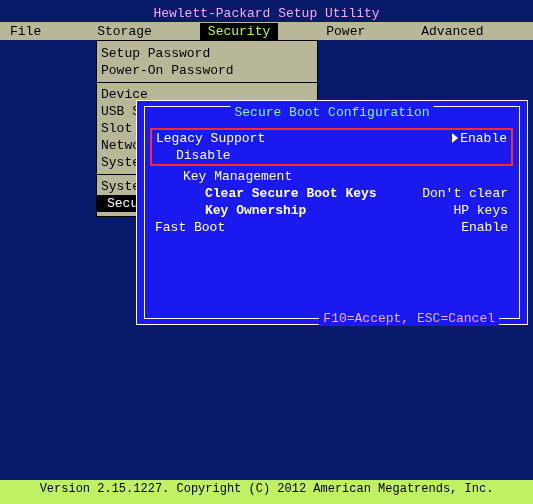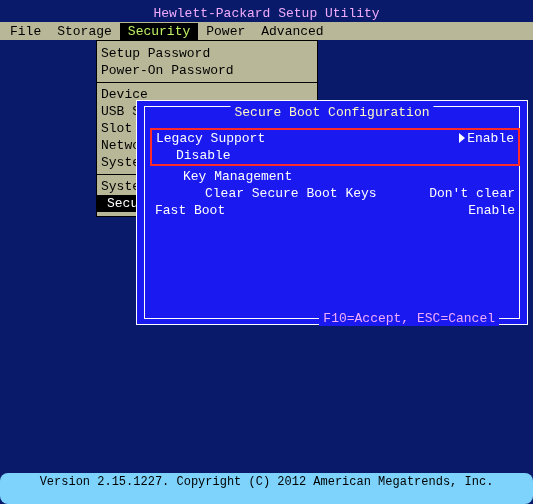--- a/index.html
+++ b/index.html
@@ -33,20 +33,21 @@
     position: absolute;
     top: 22px;
     left: 0;
     right: 0;
     height: 18px;
     background: #b8b898;
     color: #000;
     display: flex;
     align-items: center;
     padding-left: 2px;
+    gap: 40px;
   }
   .menu-item {
     padding: 1px 8px;
   }
   .menu-item.active {
     background: #000;
     color: #bef264;
   }
   .dropdown {
     position: absolute;
@@ -87,68 +88,67 @@
     top: 5px; left: 7px; right: 7px; bottom: 5px;
     border: 1px solid #fff;
   }
   .popup-title {
     position: absolute;
     top: -2px;
     left: 50%;
     transform: translateX(-50%);
     background: #1a1af0;
     padding: 0 4px;
-    color: #fef9c3;
+    color: #86efac;
     white-space: nowrap;
   }
   .popup-footer {
     position: absolute;
     bottom: -8px;
     right: 20px;
     background: #1a1af0;
     padding: 0 4px;
     color: #f0abfc;
     white-space: nowrap;
   }
   .popup-content {
     position: absolute;
     top: 28px;
     left: 14px;
-    right: 8px;
+    right: 15px;
   }
   .row {
     display: flex;
     justify-content: space-between;
     padding: 0 4px;
     height: 17px;
     line-height: 17px;
   }
   .row .label { white-space: pre; }
   .row .value { white-space: pre; margin-left: 20px; }
   .highlight-box {
     border: 2px solid #ff2a2a;
     margin: -1px -1px 2px -1px;
   }
   .highlight-box .row {
     padding: 0 4px;
   }
   .indent { padding-left: 28px; }
-  .indent2 { padding-left: 50px; }
+  .indent2 { padding-left: 50px; font-weight: bold; }
   .bottombar {
     position: absolute;
     bottom: 0;
     left: 0;
     right: 0;
-    height: 31px;
-    background: #7dd3fc;
+    height: 24px;
+    background: #bef264;
     color: #000;
     text-align: center;
     line-height: 18px;
     font-size: 12px;
-    border-radius: 8px;
   }
   .arrow { display:inline-block; width:0; height:0; border-top:5px solid transparent; border-bottom:5px solid transparent; border-left:6px solid #fff; margin-right:2px; vertical-align: -1px;}
 </style>
 </head>
 <body>
 
 <div class="screen">
   <div class="title">Hewlett-Packard Setup Utility</div>
 
   <div class="menubar">
@@ -190,20 +190,24 @@
       </div>
       <div class="row">
         <span class="label indent">Key Management</span>
         <span class="value"></span>
       </div>
       <div class="row">
         <span class="label indent2">Clear Secure Boot Keys</span>
         <span class="value">Don't clear</span>
       </div>
       <div class="row">
+        <span class="label indent2">Key Ownership</span>
+        <span class="value">HP keys</span>
+      </div>
+      <div class="row">
         <span class="label">Fast Boot</span>
         <span class="value">Enable</span>
       </div>
     </div>
   </div>
 
   <div class="bottombar">Version 2.15.1227. Copyright (C) 2012 American Megatrends, Inc.</div>
 </div>
 
 </body></html>

